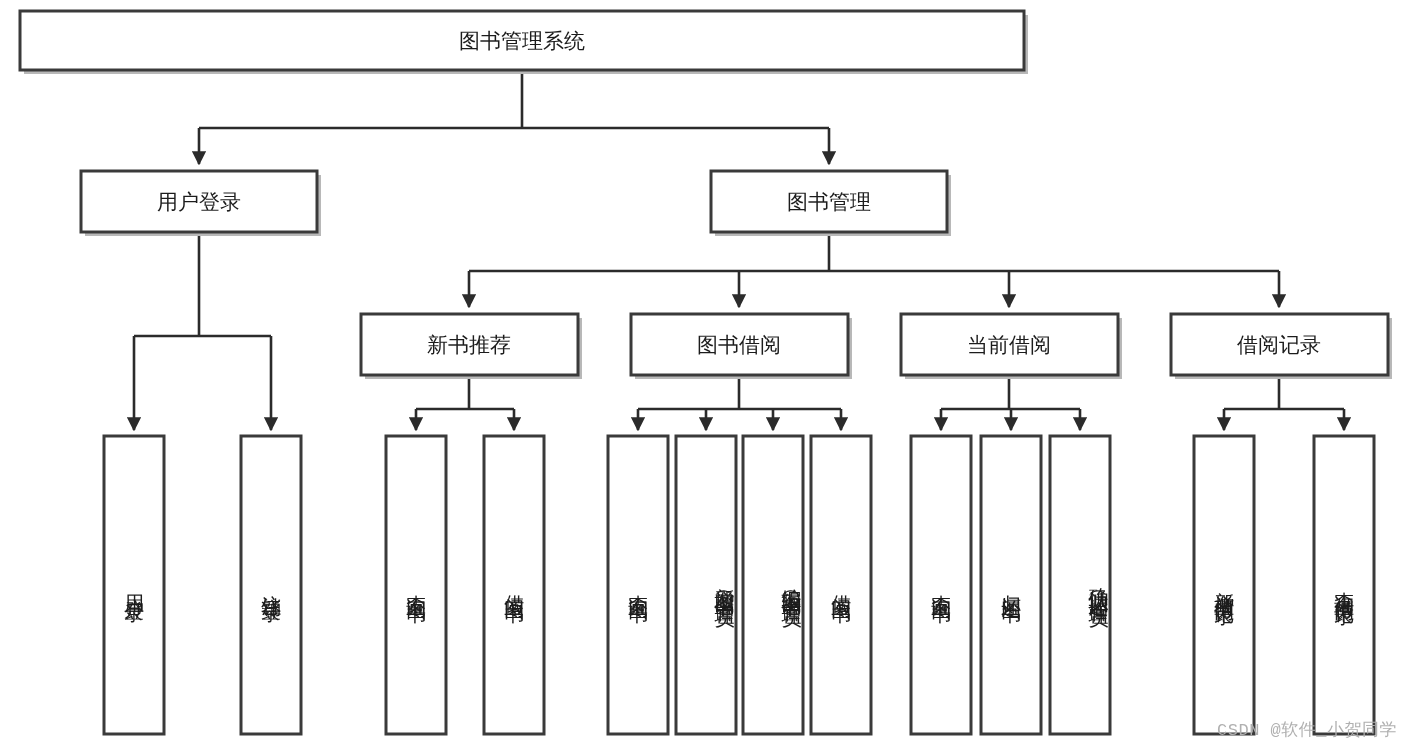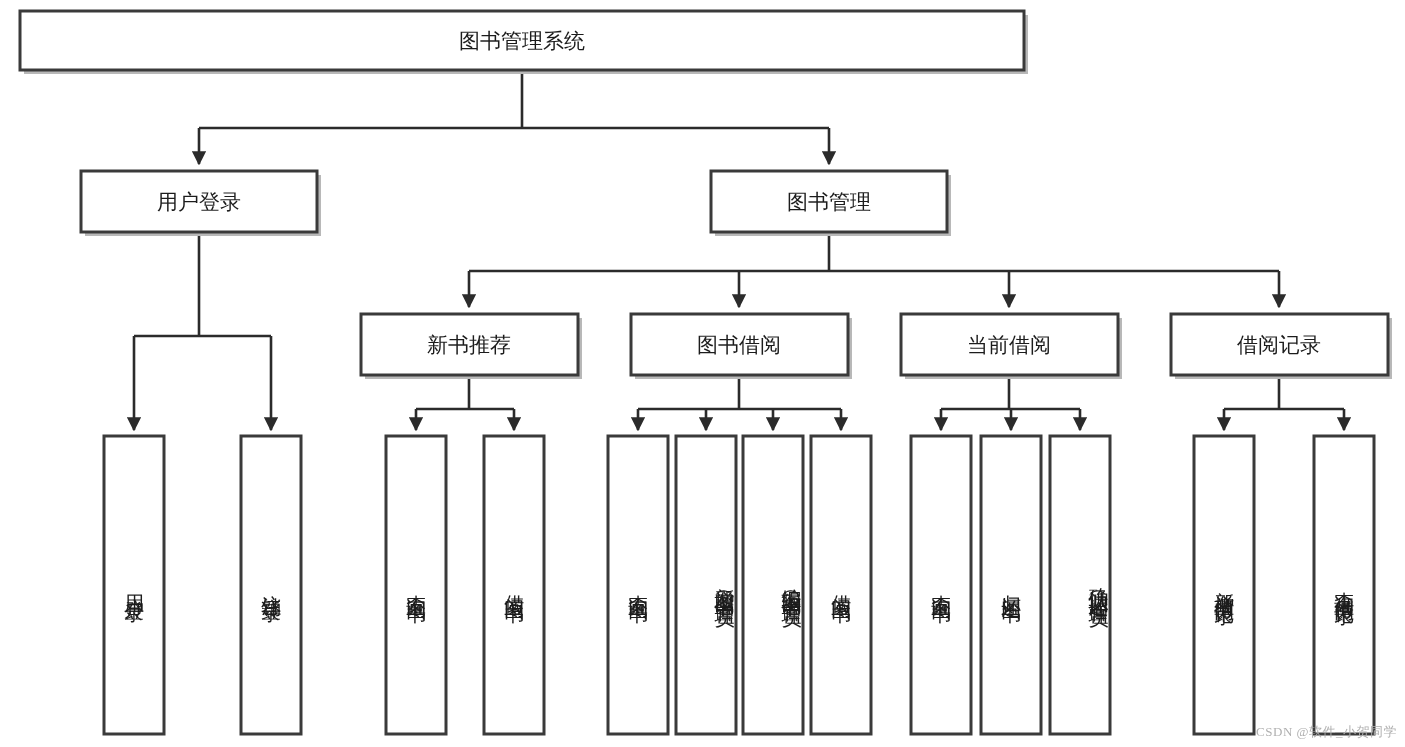--- a/index.html
+++ b/index.html
@@ -63,22 +63,22 @@
     letter-spacing: 3px;
     color: #1c1c1c;
     text-align: center;
     white-space: nowrap;
     pointer-events: none;
   }
   #watermark {
     position: absolute;
     right: 8px;
     bottom: 6px;
-    font-family: Liberation Serif, serif;
-    font-size: 13px;
+    font-family: Liberation Mono, monospace;
+    font-size: 17px;
     color: #b0b0b0;
     letter-spacing: 0.5px;
     white-space: nowrap;
   }
 </style>
 </head>
 <body>
 
 <div id="diagram-root">
 

